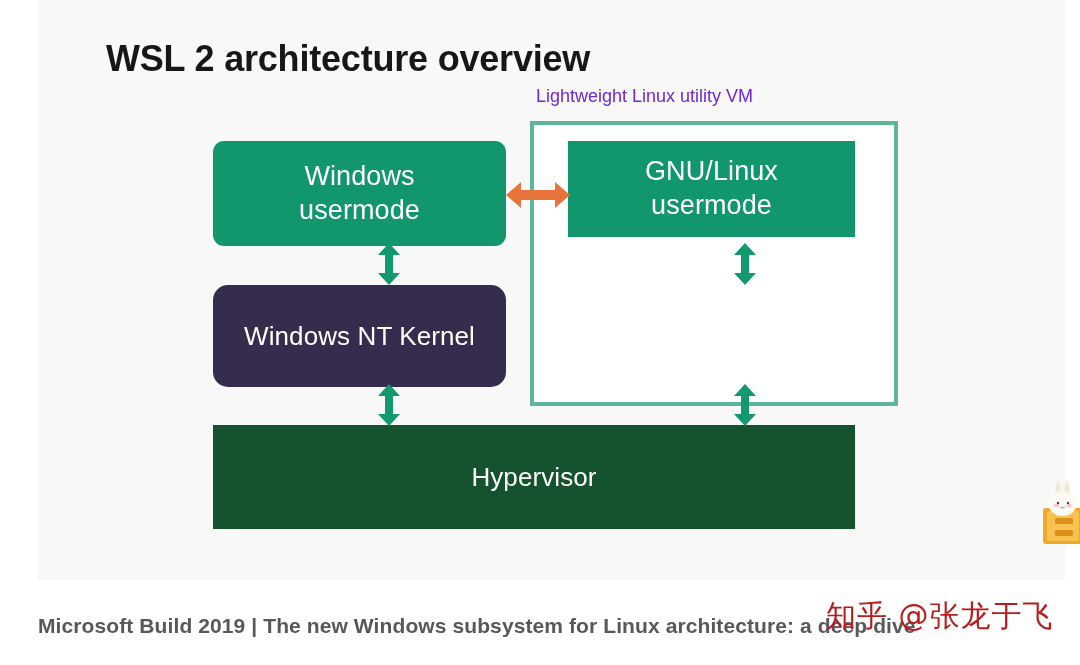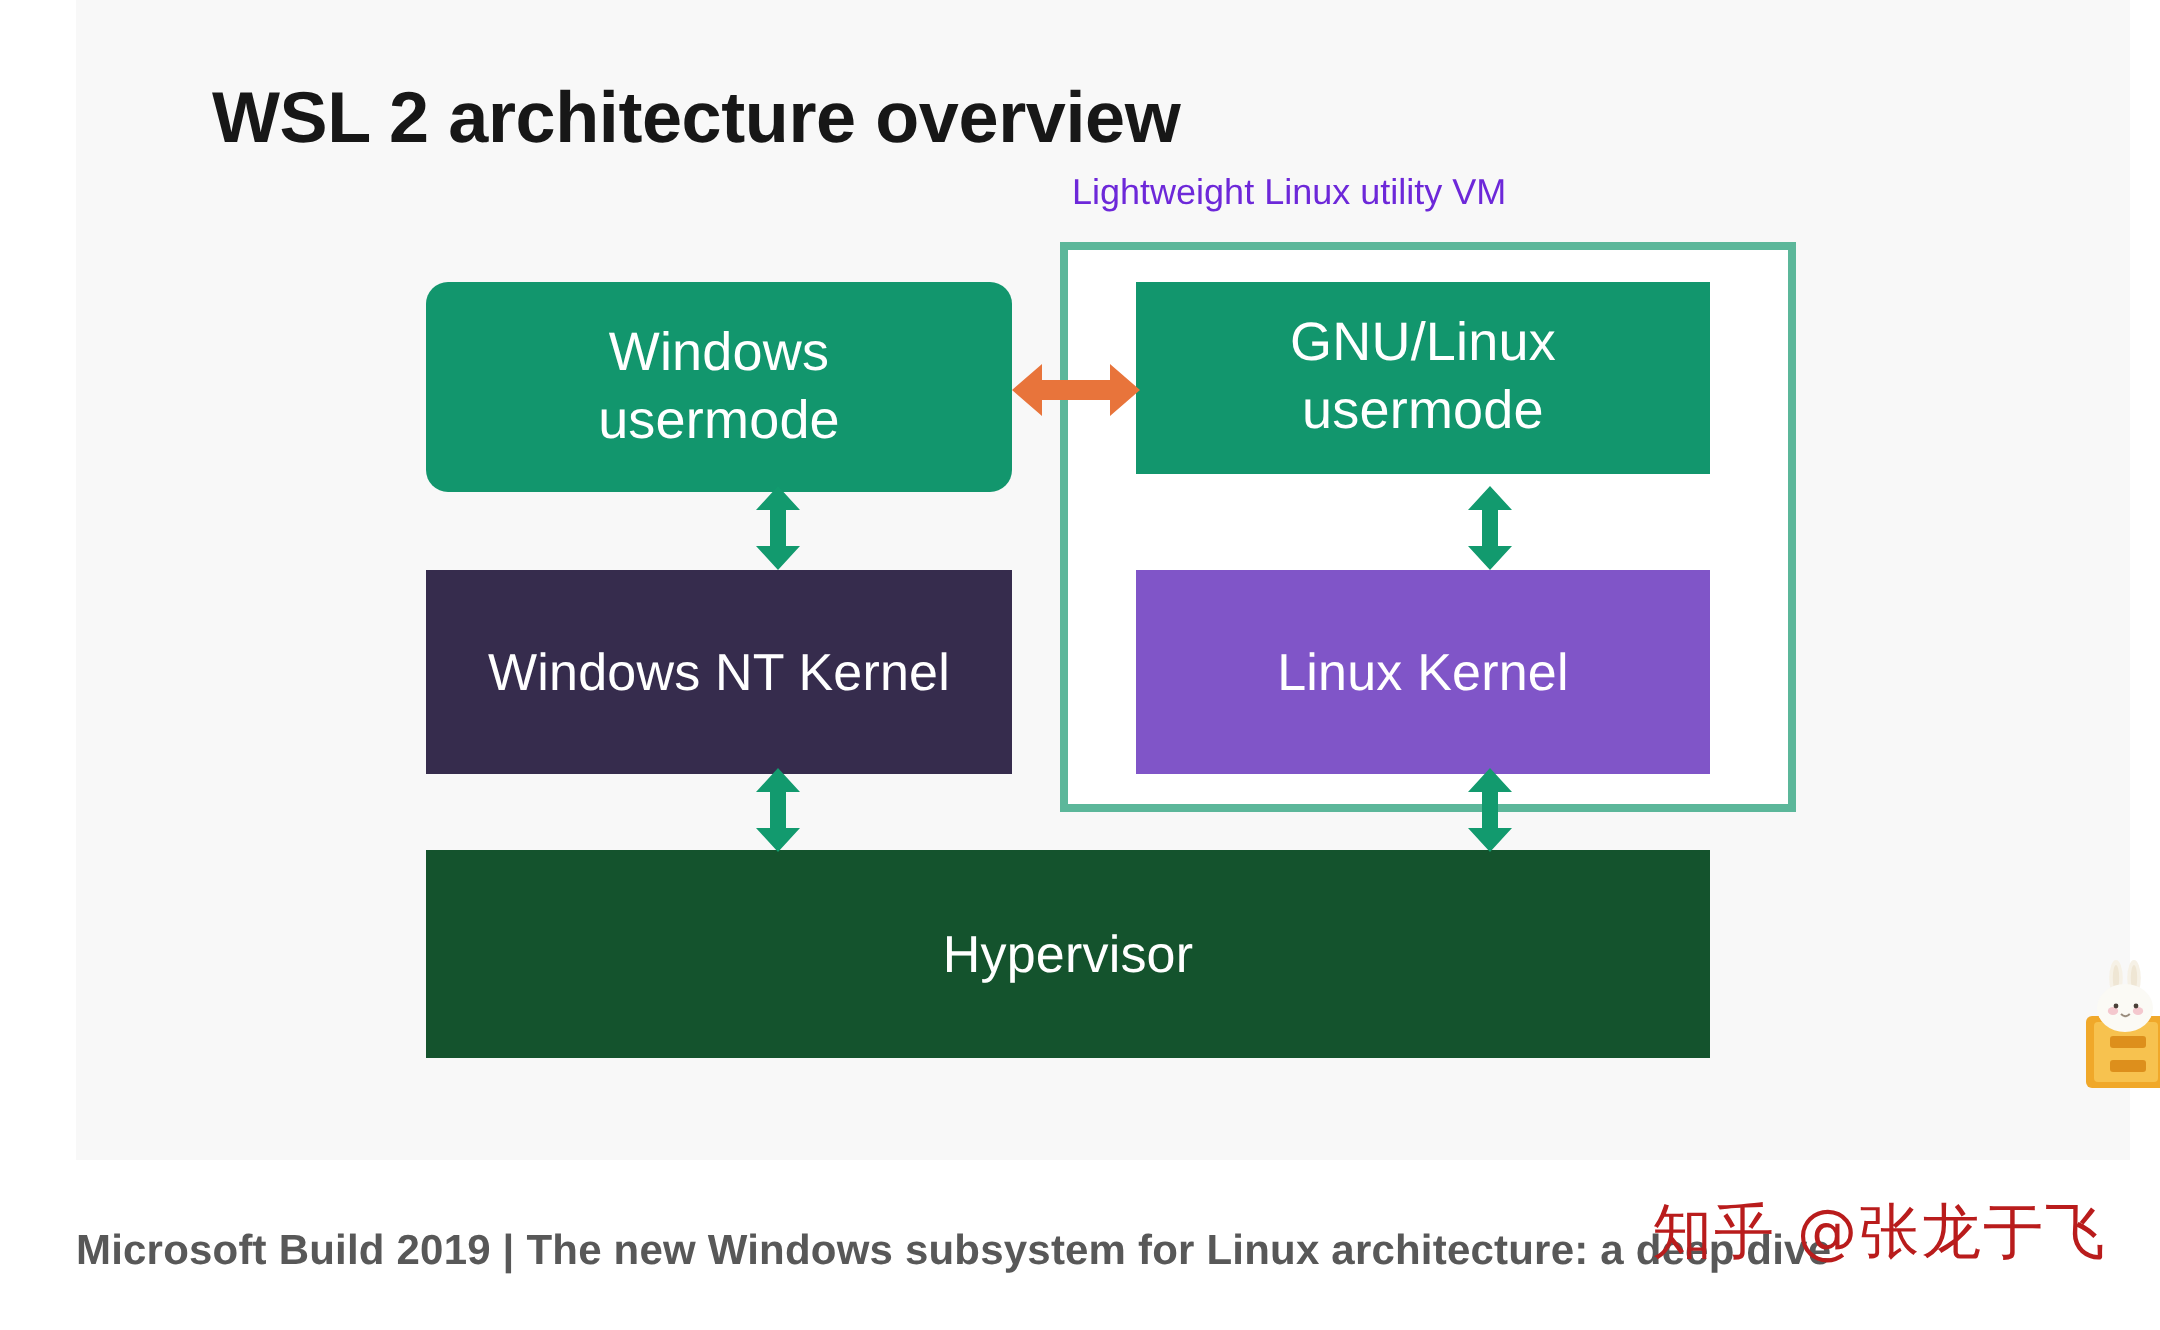--- a/index.html
+++ b/index.html
@@ -93,20 +93,21 @@
     left: 530px;  top: 141px;
     width: 287px; height: 96px;
     background: #12966d;
     font-size: 27px;
   }
   #box-windows-nt-kernel {
     left: 175px;  top: 285px;
     width: 293px; height: 102px;
     background: #362c4d;
     font-size: 26px;
+    border-radius: 15px;
   }
   #box-linux-kernel {
     left: 530px;  top: 285px;
     width: 287px; height: 102px;
     background: #8055c8;
     font-size: 26px;
   }
   #box-hypervisor {
     left: 175px;  top: 425px;
     width: 642px; height: 104px;
@@ -186,23 +187,20 @@
 
     <div class="node" id="box-gnu-usermode">
       <span class="node-label">GNU/Linux
 usermode</span>
     </div>
 
     <div class="node" id="box-windows-nt-kernel">
       <span class="node-label">Windows NT Kernel</span>
     </div>
 
-    <div class="node" id="box-linux-kernel">
-      <span class="node-label">Linux Kernel</span>
-    </div>
 
     <div class="node" id="box-hypervisor">
       <span class="node-label">Hypervisor</span>
     </div>
 
     <div class="arrow" id="arrow-usermode-link">
       <svg width="64" height="34" viewBox="0 0 64 34">
         <path d="M0 17 L15 4 L15 12 L49 12 L49 4 L64 17 L49 30 L49 22 L15 22 L15 30 Z" fill="#e8743b"></path>
       </svg>
     </div>

